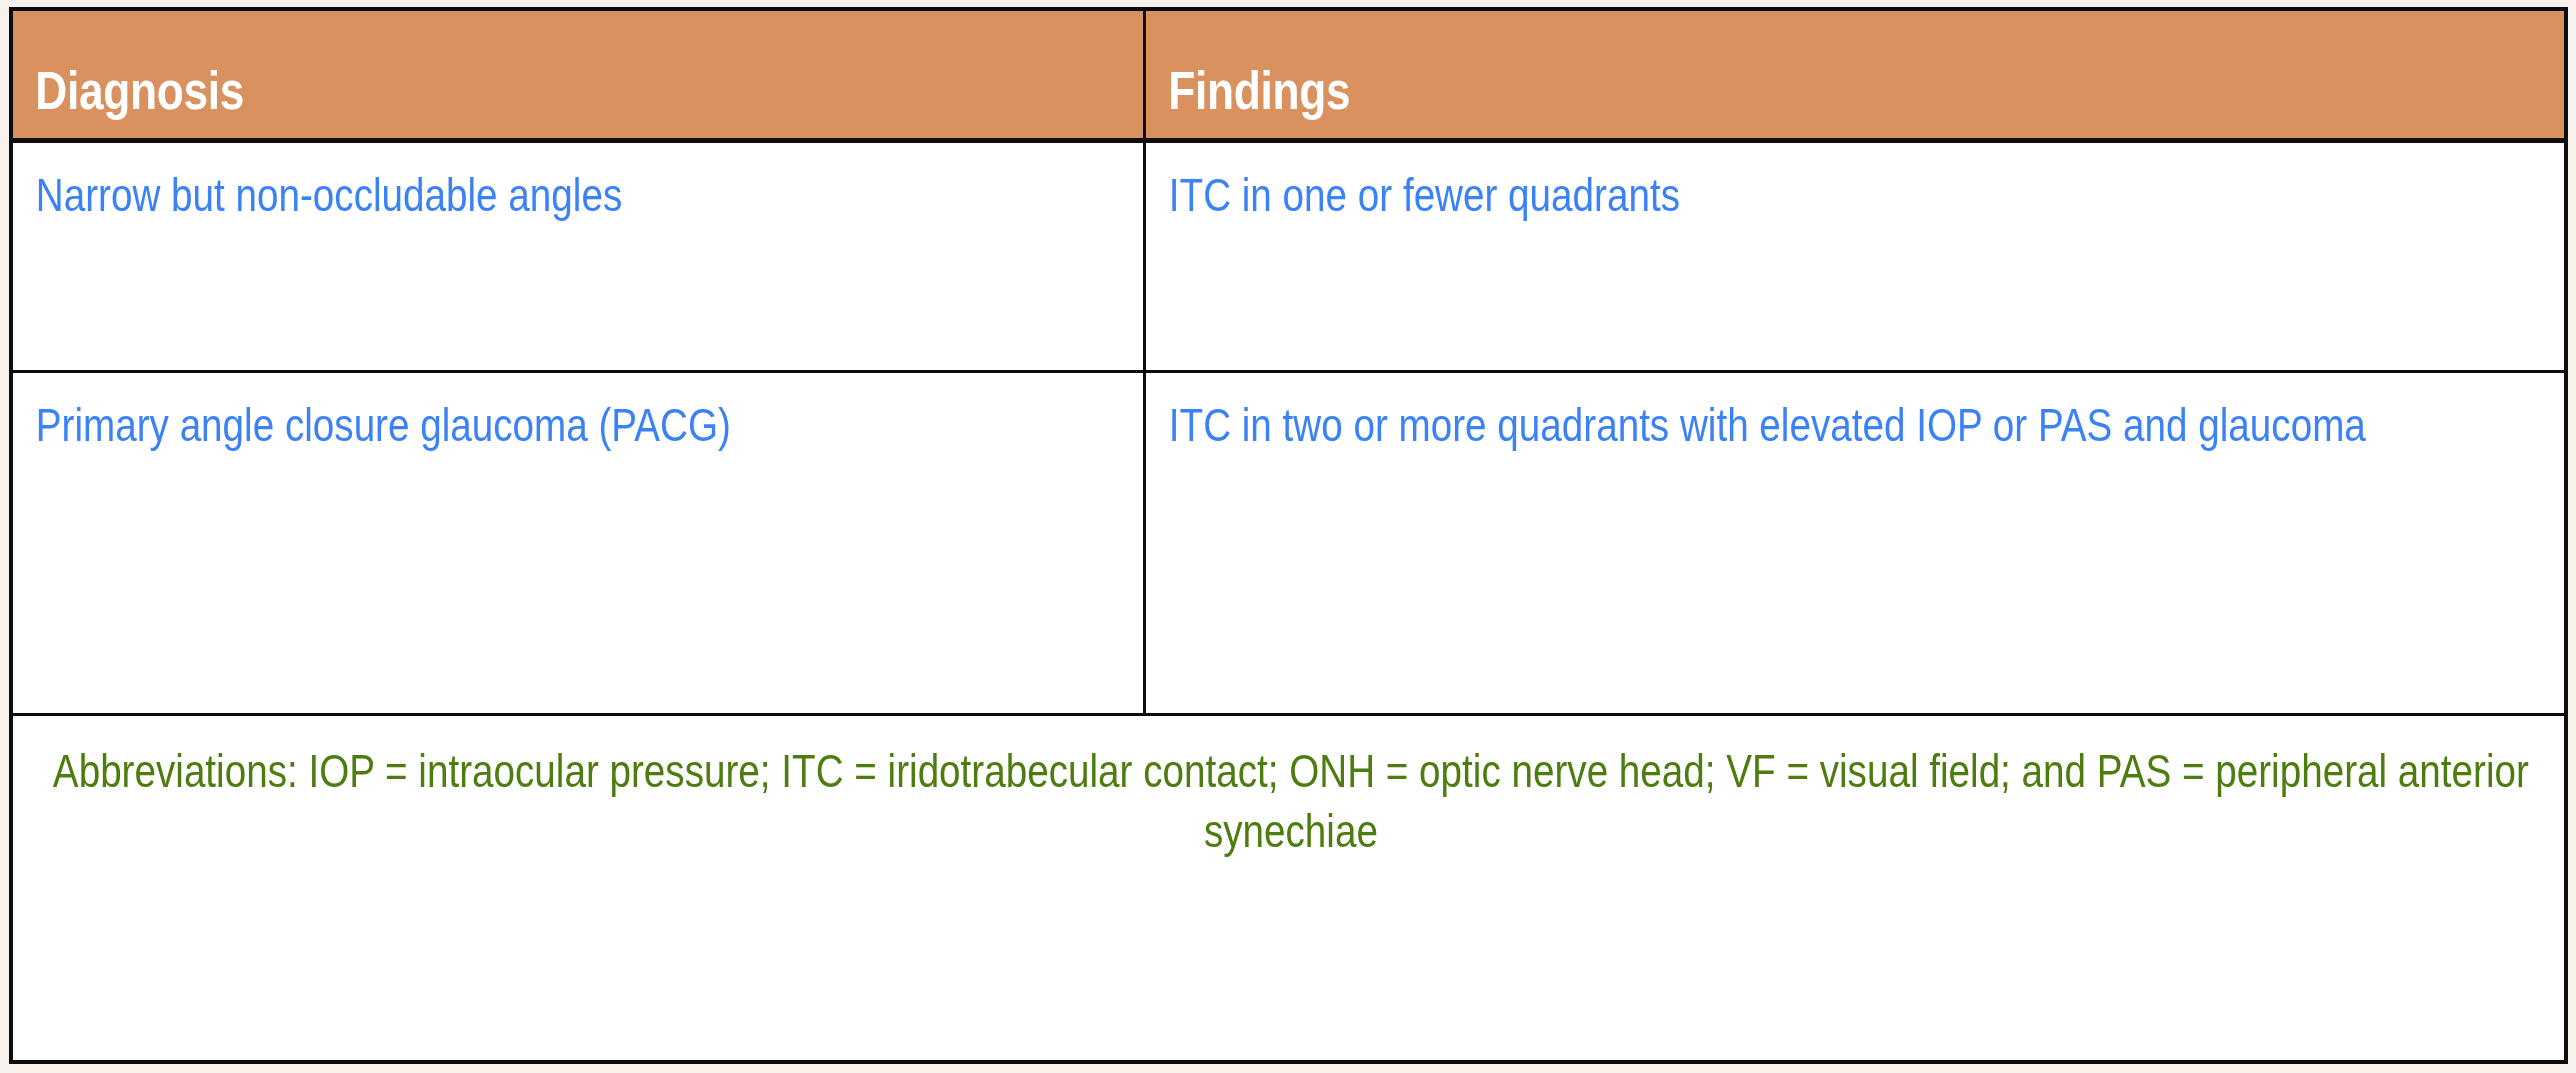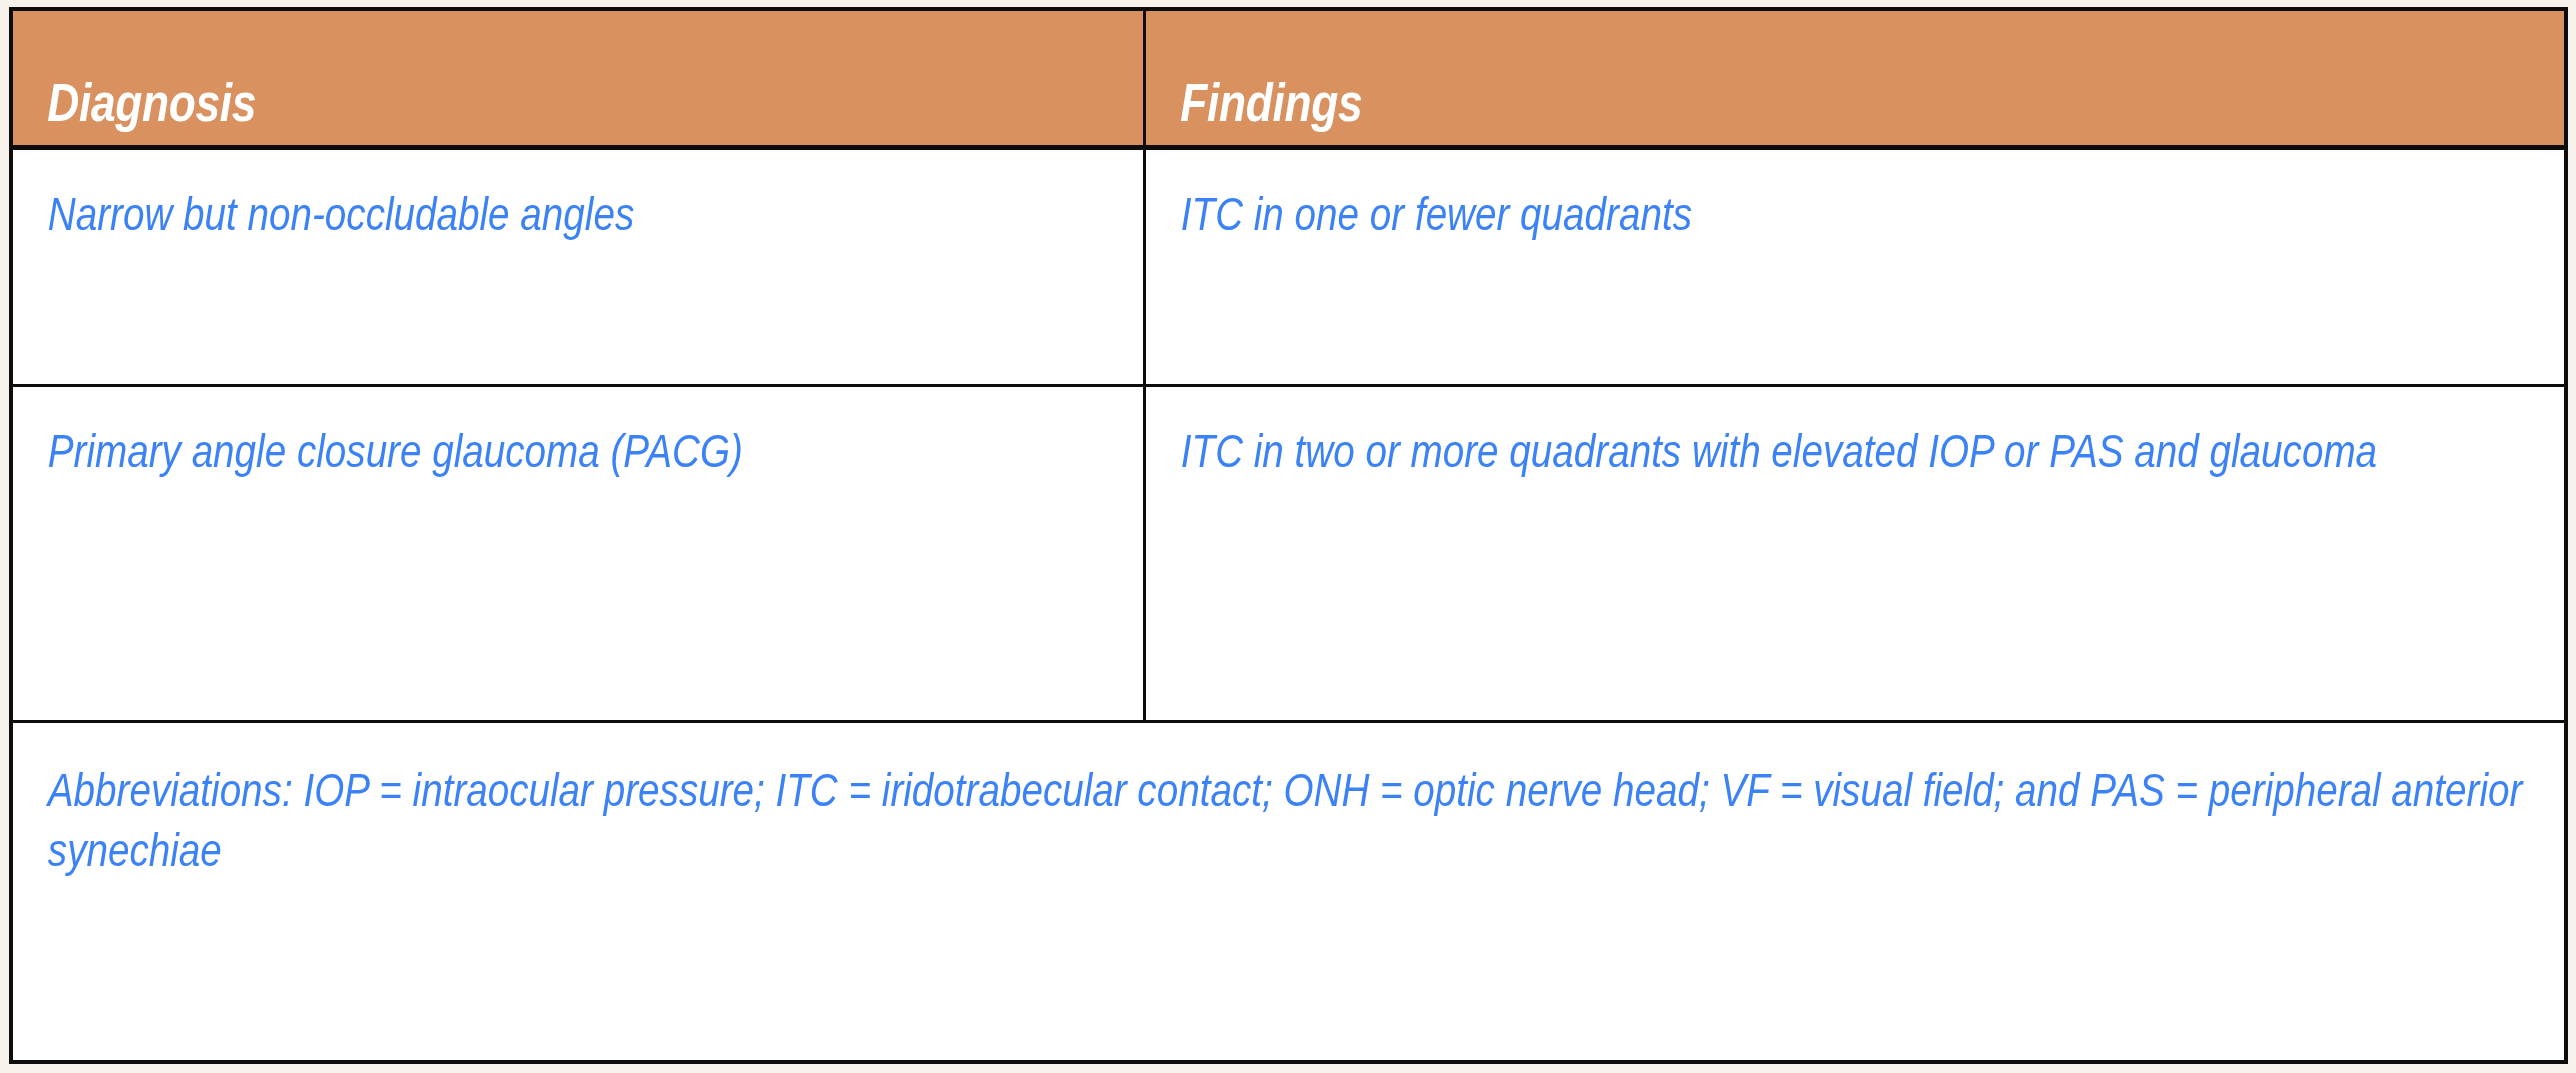--- a/index.html
+++ b/index.html
@@ -30,23 +30,22 @@
     width: 100%;
     height: 100%;
     border-collapse: collapse;
     table-layout: fixed;
     background: #FFFFFF;
   }
 
   table.dx-table td,
   table.dx-table th {
     vertical-align: top;
-    padding: 16px;
+    padding: 4px;
     margin: 16px;
-    font-style: italic;
   }
 
   
   col.col-dx      { width: 1131px; }
   col.col-finding { width: 1419px; }
 
   
   thead tr.header-row th {
     background: #D9915F;
     border-bottom: 5.2px solid #0D0D0D;
@@ -91,24 +90,25 @@
   }
 
   tr.row-1 td { height: 128px; }
   tr.row-2 td { height: 197px; }
   tr.row-3 td { height: 197px; }
   tr.row-4 td { height: 197px; }
 
   
   tr.footnote-row td {
     border-bottom: none;
-    color: #3b82f6;
+    color: #4d7c0f;
     font-size: 46px;
     line-height: 1.30;
     height: 200px;
+    text-align: center;
   }
   tr.footnote-row td .cell-text {
     padding: 22.4px 15.5px 17.3px 22.4px;
   }
 </style>
 </head>
 <body>
 
 <div id="table-wrap">
   <table class="dx-table">

